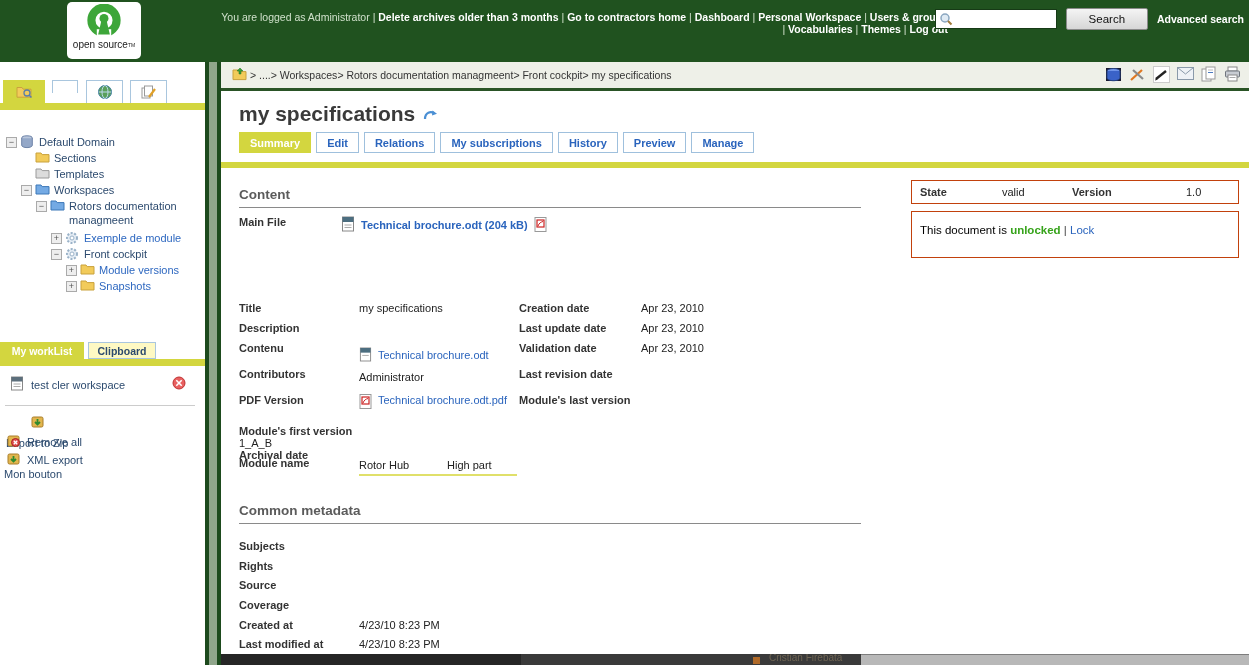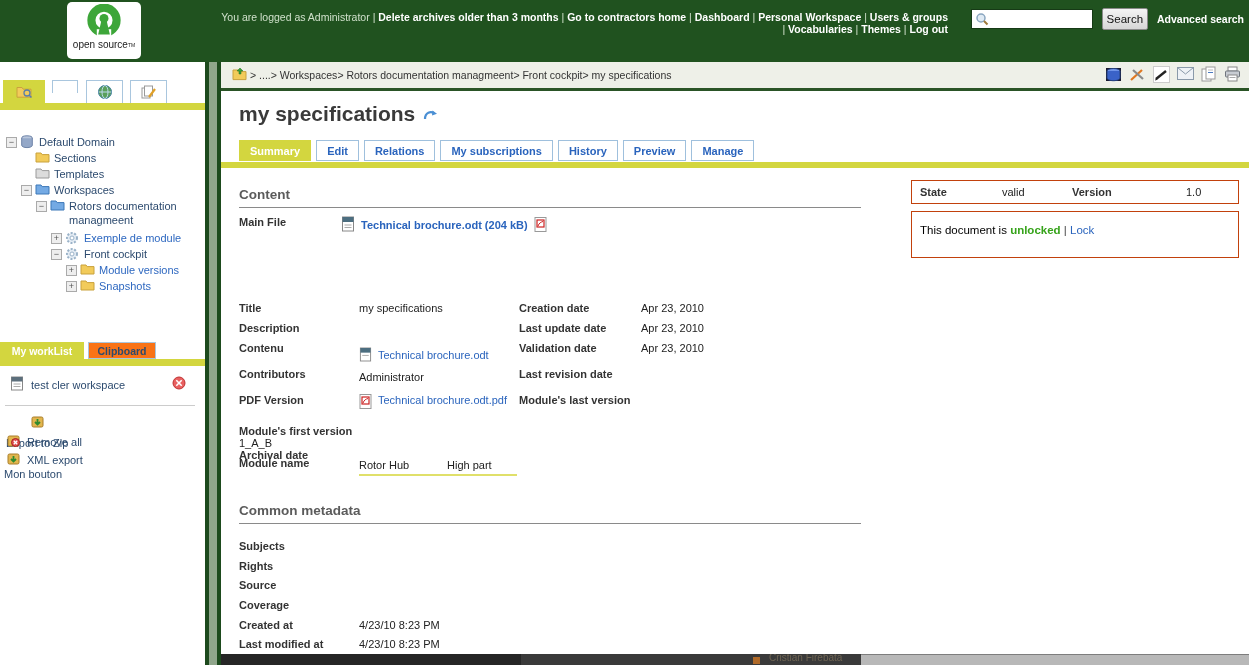--- a/index.html
+++ b/index.html
@@ -15,21 +15,21 @@
   .logo-text .tm { font-size:5px; vertical-align:top; }
   .hnav { position:absolute; left:218px; top:11px; width:730px; font-size:10.5px; color:#fff;text-align:right; }
   .hnav .logged { color:#cfe0ca; font-weight:normal; }
   .hnav a { color:#fff; font-weight:bold; text-decoration:none; cursor:pointer; }
   .hnav a::before, .hnav .logged + a::before { content:" | "; color:#cfe0ca; font-weight:normal; }
   .hsearch { position:absolute; right:5px; top:8px; display:flex; align-items:center; gap:9px; }
   .searchbox { position:relative; width:122px; height:20px; background:#fff; border:1px solid #163a16; }
   .searchbox .mag { position:absolute; left:3px; top:2px; }
   .searchbox input { position:absolute; left:18px; top:1px; width:100px; height:16px; border:none;
                      outline:none; font-size:11px; font-family:"Liberation Sans",sans-serif; }
-  .btn-search { height:22px; padding:0 4px; font-size:11.5px; font-family:"Liberation Sans",sans-serif;
+  .btn-search { height:22px; padding:0 22px; font-size:11.5px; font-family:"Liberation Sans",sans-serif;
                 background:linear-gradient(#f4f4f4,#d6d6d6); border:1px solid #8a8a8a; border-radius:2px;
                 color:#111; cursor:pointer; }
   .adv-link { color:#fff; font-weight:bold; font-size:10.5px; text-decoration:none; cursor:pointer; }
 
   
   .sidebar { position:absolute; left:0; top:62px; width:176px; height:603px; background:#fff; }
   .stabs { position:absolute; left:0; top:18px; height:23px; }
   .stab { position:absolute; height:23px; background:#fff; border:1px solid #a9c6de; border-bottom:none;
           display:flex; align-items:center; justify-content:center; cursor:pointer; }
   .stab.active { background:#d3d63f; border-color:#d3d63f; }
@@ -68,21 +68,21 @@
   .bc-bar { position:absolute; left:0; top:0; width:1028px; height:26px; background:#eef0e8;
             display:flex; align-items:center; padding-left:11px; font-size:10.5px; color:#333; }
   .bc-bar .crumb { color:#333; text-decoration:none; cursor:pointer; }
   .bc-bar .crumb::before { content:" > "; color:#333; }
   .bc-icons { position:absolute; right:8px; top:4px; display:flex; gap:7px; }
   .bc-icons span { cursor:pointer; }
   .green-line { position:absolute; left:0; top:26px; width:1028px; height:3px; background:#2a5426; }
 
   .page-title { position:absolute; left:18px; top:40px; font-size:21px; font-weight:bold; color:#3a3a3a;
                 display:flex; align-items:center; gap:8px; }
-  .tabs { position:absolute; left:18px; top:78px; display:flex; gap:5px;align-items:center; }
+  .tabs { position:absolute; left:18px; top:70px; display:flex; gap:5px;align-items:center; }
   .tab { height:21px; padding:0 10px; display:flex; align-items:center; font-size:11px; font-weight:bold;
          color:#2a64bd; background:#fff; border:1px solid #9fc0dd; cursor:pointer; }
   .tab.active { background:#d3d63f; color:#fff; border-color:#d3d63f; }
   .accent-bar { position:absolute; left:0; top:100px; width:1028px; height:6px; background:#d3d63f; }
 
   .sec-head { position:absolute; left:18px; width:622px; font-size:13.5px; font-weight:bold; color:#5b5b5b;
               padding-bottom:5px; border-bottom:1px solid #8a8a8a; }
   .lbl { font-weight:bold; color:#333; }
   .val { color:#222; }
   .flink { color:#2a64bd; font-weight:bold; text-decoration:none; cursor:pointer; }
@@ -247,21 +247,21 @@
         <span class="exp exp-plus"></span>
         <span class="ticon"><svg width="15" height="12" viewBox="0 0 15 12">
               <path d="M1 2h5l1.2 1.6H14v7.4H1z" fill="#f2cb5a" stroke="#c9a23c"></path>
             </svg></span>
         <a class="tlabel blue">Snapshots</a>
       </div>
     </div>
 
     <div class="wl-tabs">
       <div class="wl-tab" style="left:0;width:84px;background:#d3d63f;color:#fff;">My workList</div>
-      <div class="wl-tab" style="left:88px;width:68px;background:#f97316;border:1px solid #a9c6de;color:#2c4a6e;">Clipboard</div>
+      <div class="wl-tab" style="left:88px;width:68px;background:#fef9c3;border:1px solid #a9c6de;color:#2c4a6e;">Clipboard</div>
     </div>
     <div class="sbar" style="top:297px;"></div>
 
     <div class="wl-item">
       <span><svg width="14" height="15" viewBox="0 0 14 15">
             <rect x="1.5" y="1" width="11" height="13" fill="#fff" stroke="#888"></rect>
             <rect x="1.5" y="1" width="11" height="4.5" fill="#5c6f7c"></rect>
             <line x1="3.5" y1="8" x2="10.5" y2="8" stroke="#aaa"></line>
             <line x1="3.5" y1="10.5" x2="10.5" y2="10.5" stroke="#aaa"></line>
           </svg></span>

